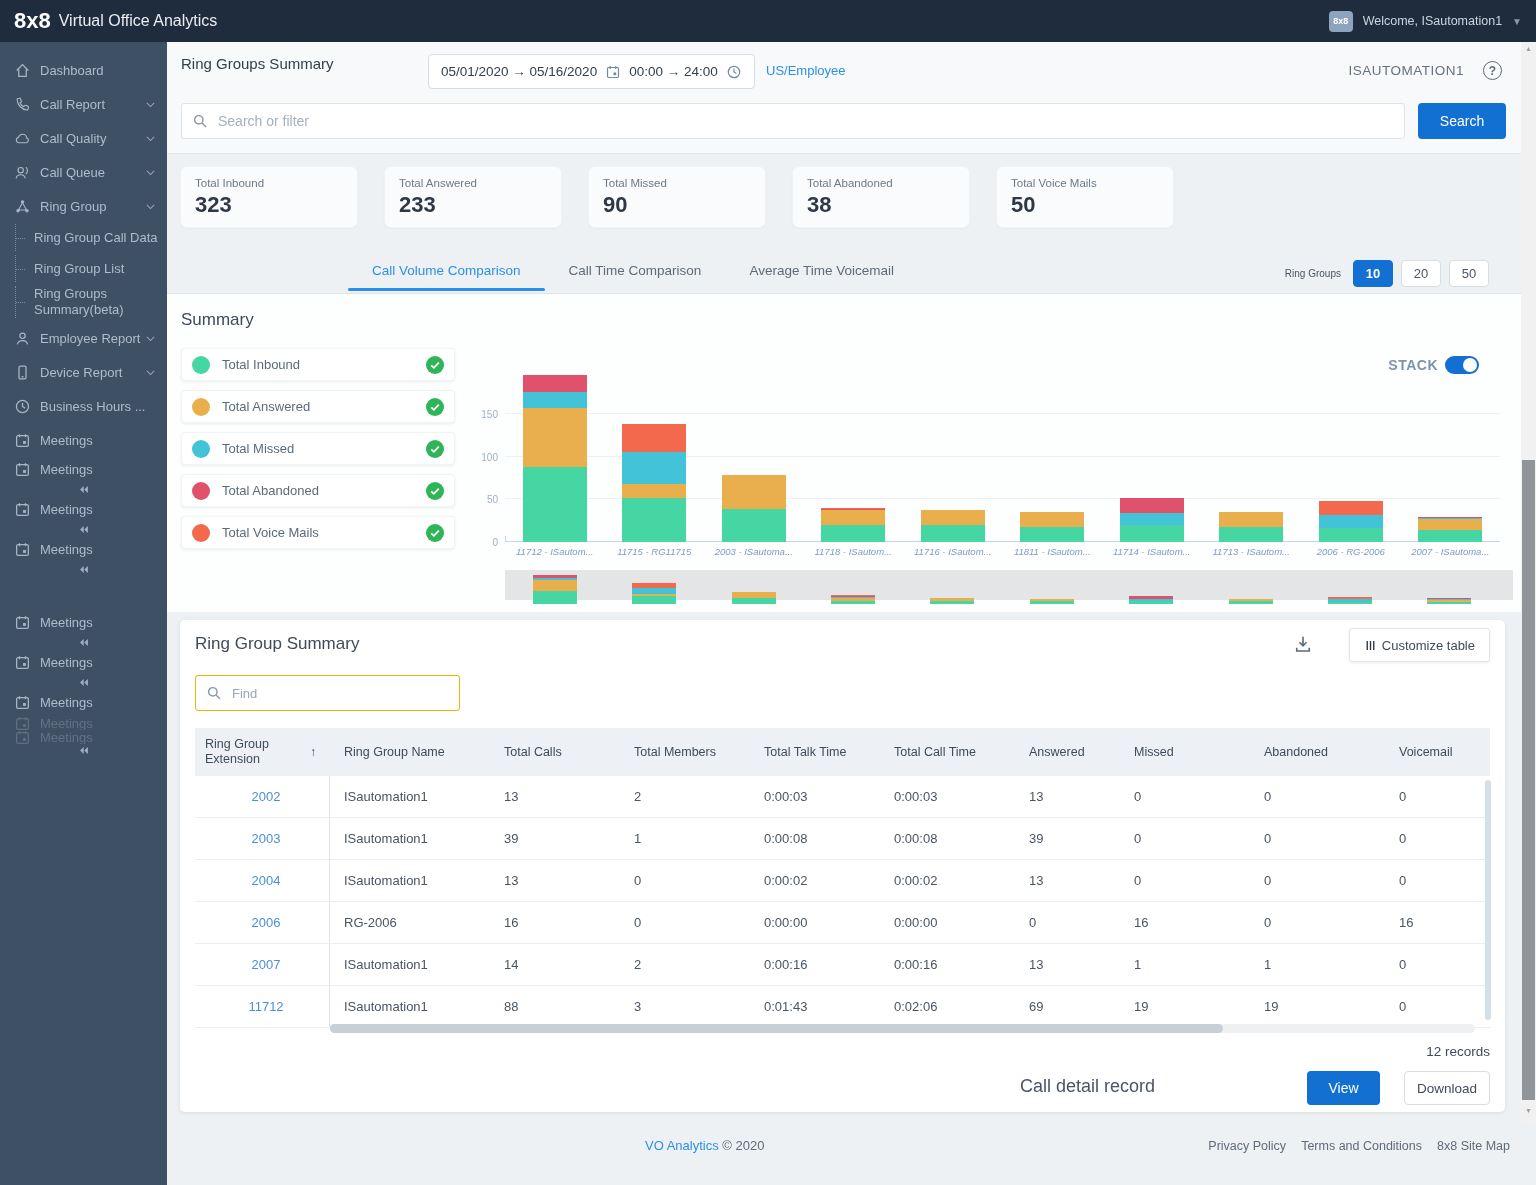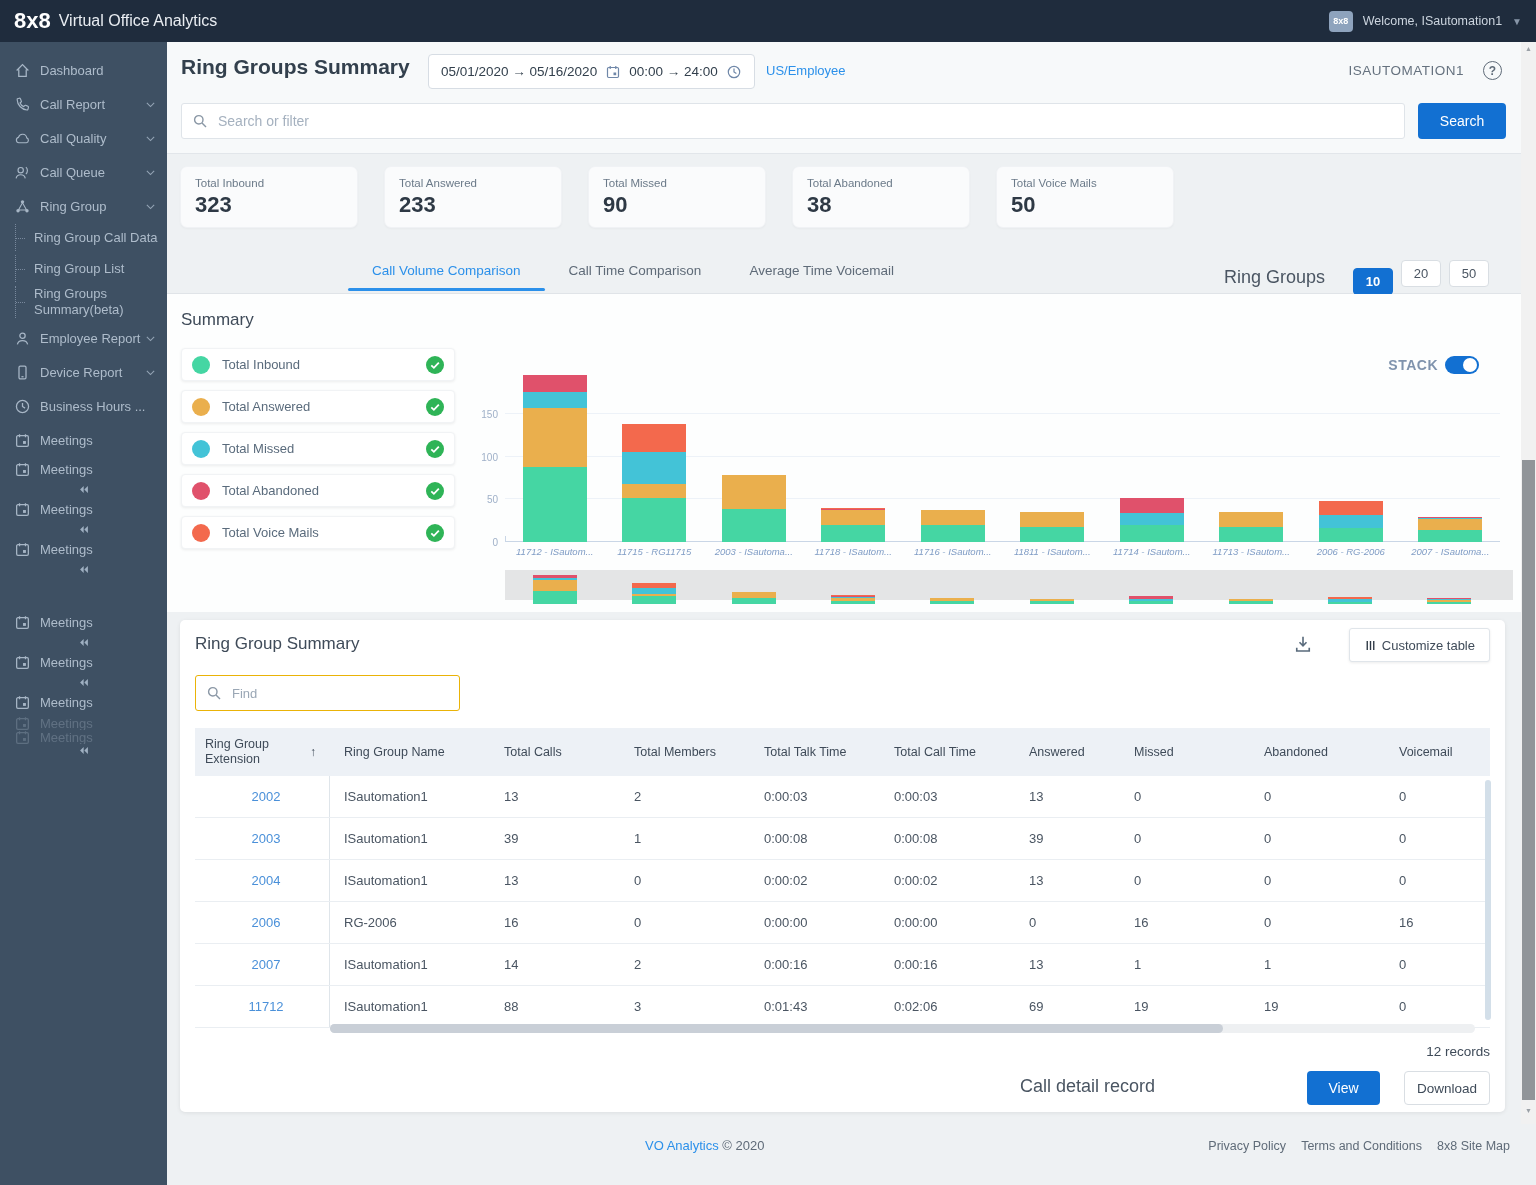--- a/index.html
+++ b/index.html
@@ -40,21 +40,21 @@
   .sb-sub::before { content:""; position:absolute; left:0; top:50%; width:9px;
     border-top:1px dotted #78889c; }
   .sb-sub.two { width:125px; white-space:normal; }
   .sb-collapse { height:14px; margin-top:0px; display:flex; justify-content:center; cursor:pointer; }
   .sb-collapse svg { width:13px; height:13px; color:#9fb0c2; }
   .sb-gap { height:25px; }
 
   
   .header-band { position:absolute; left:167px; top:42px; width:1354px; height:112px;
     background:#f7f9fa; border-bottom:1px solid #e2e6ea; }
-  .page-title { position:absolute; left:181px; top:55px; font-size:21px; font-weight:700; color:#33404d; }
+  .page-title { position:absolute; left:181px; top:55px; font-size:15px; font-weight:400; color:#33404d; }
   .datebox { position:absolute; left:428px; top:54px; height:35px; background:#fff;
     border:1px solid #d7dde4; border-radius:4px; display:flex; align-items:center;
     gap:8px; padding:0 12px; font-size:13.5px; color:#33404d; cursor:pointer; }
   .mini-ic { width:16px; height:16px; color:#6f87a8; }
   .mini-ic svg { width:100%; height:100%; display:block; }
   .tz-link { position:absolute; left:766px; top:63px; font-size:13px; color:#2b90ea; cursor:pointer; }
   .account-name { position:absolute; right:72px; top:63px; font-size:13.5px; color:#66727f; letter-spacing:0.5px; }
   .help-circle { position:absolute; right:34px; top:61px; width:19px; height:19px; border:1.6px solid #5f6b78;
     border-radius:50%; color:#5f6b78; font-size:12px; font-weight:bold;
     display:flex; align-items:center; justify-content:center; cursor:pointer; }
@@ -79,24 +79,24 @@
 
   
   .tabs-row { position:absolute; left:167px; top:255px; width:1354px; height:39px;
     border-bottom:1px solid #e0e4e8; }
   .tabs { position:absolute; left:181px; top:0; display:flex; }
   .tab { padding:8px 24px 12px; font-size:13.5px; color:#5f6b78; cursor:pointer; position:relative; }
   .tab.active { color:#2b90ea; }
   .tab.active::after { content:""; position:absolute; left:0; right:0; bottom:-1px; height:3px;
     background:#2b90ea; border-radius:2px; }
   .rg-selector { position:absolute; right:32px; top:5px; display:flex; align-items:center; gap:8px; }
-  .rg-label { font-size:18px; color:#4a5562; margin-right:20px; }
+  .rg-label { font-size:10px; color:#4a5562; margin-right:4px; }
   .rg-btn { width:40px; height:27px; background:#fff; border:1px solid #d9dee3; border-radius:4px;
     font-size:13px; color:#4a5562; cursor:pointer; font-family:"Liberation Sans", sans-serif; }
-  .rg-btn.active { background:#1270d2; border-color:#1270d2; color:#fff; font-weight:bold;margin-top:8px; }
+  .rg-btn.active { background:#1270d2; border-color:#1270d2; color:#fff; font-weight:bold; }
 
   
   .chart-panel { position:absolute; left:167px; top:294px; width:1354px; height:318px; background:#fdfefe; }
   .summary-title { position:absolute; left:14px; top:16px; font-size:17px; color:#3f4b59; font-weight:400; }
   .legend { position:absolute; left:14px; top:54px; width:274px; }
   .legend-row { height:33px; background:#fff; border:1px solid #f1f3f5; border-radius:4px;
     box-shadow:0 1px 3px rgba(0,0,0,0.07); display:flex; align-items:center;
     padding:0 10px; margin-bottom:9px; }
   .legend-dot { width:18px; height:18px; border-radius:50%; margin-right:12px; }
   .legend-label { flex:1; font-size:13px; color:#5a6b7c; }

